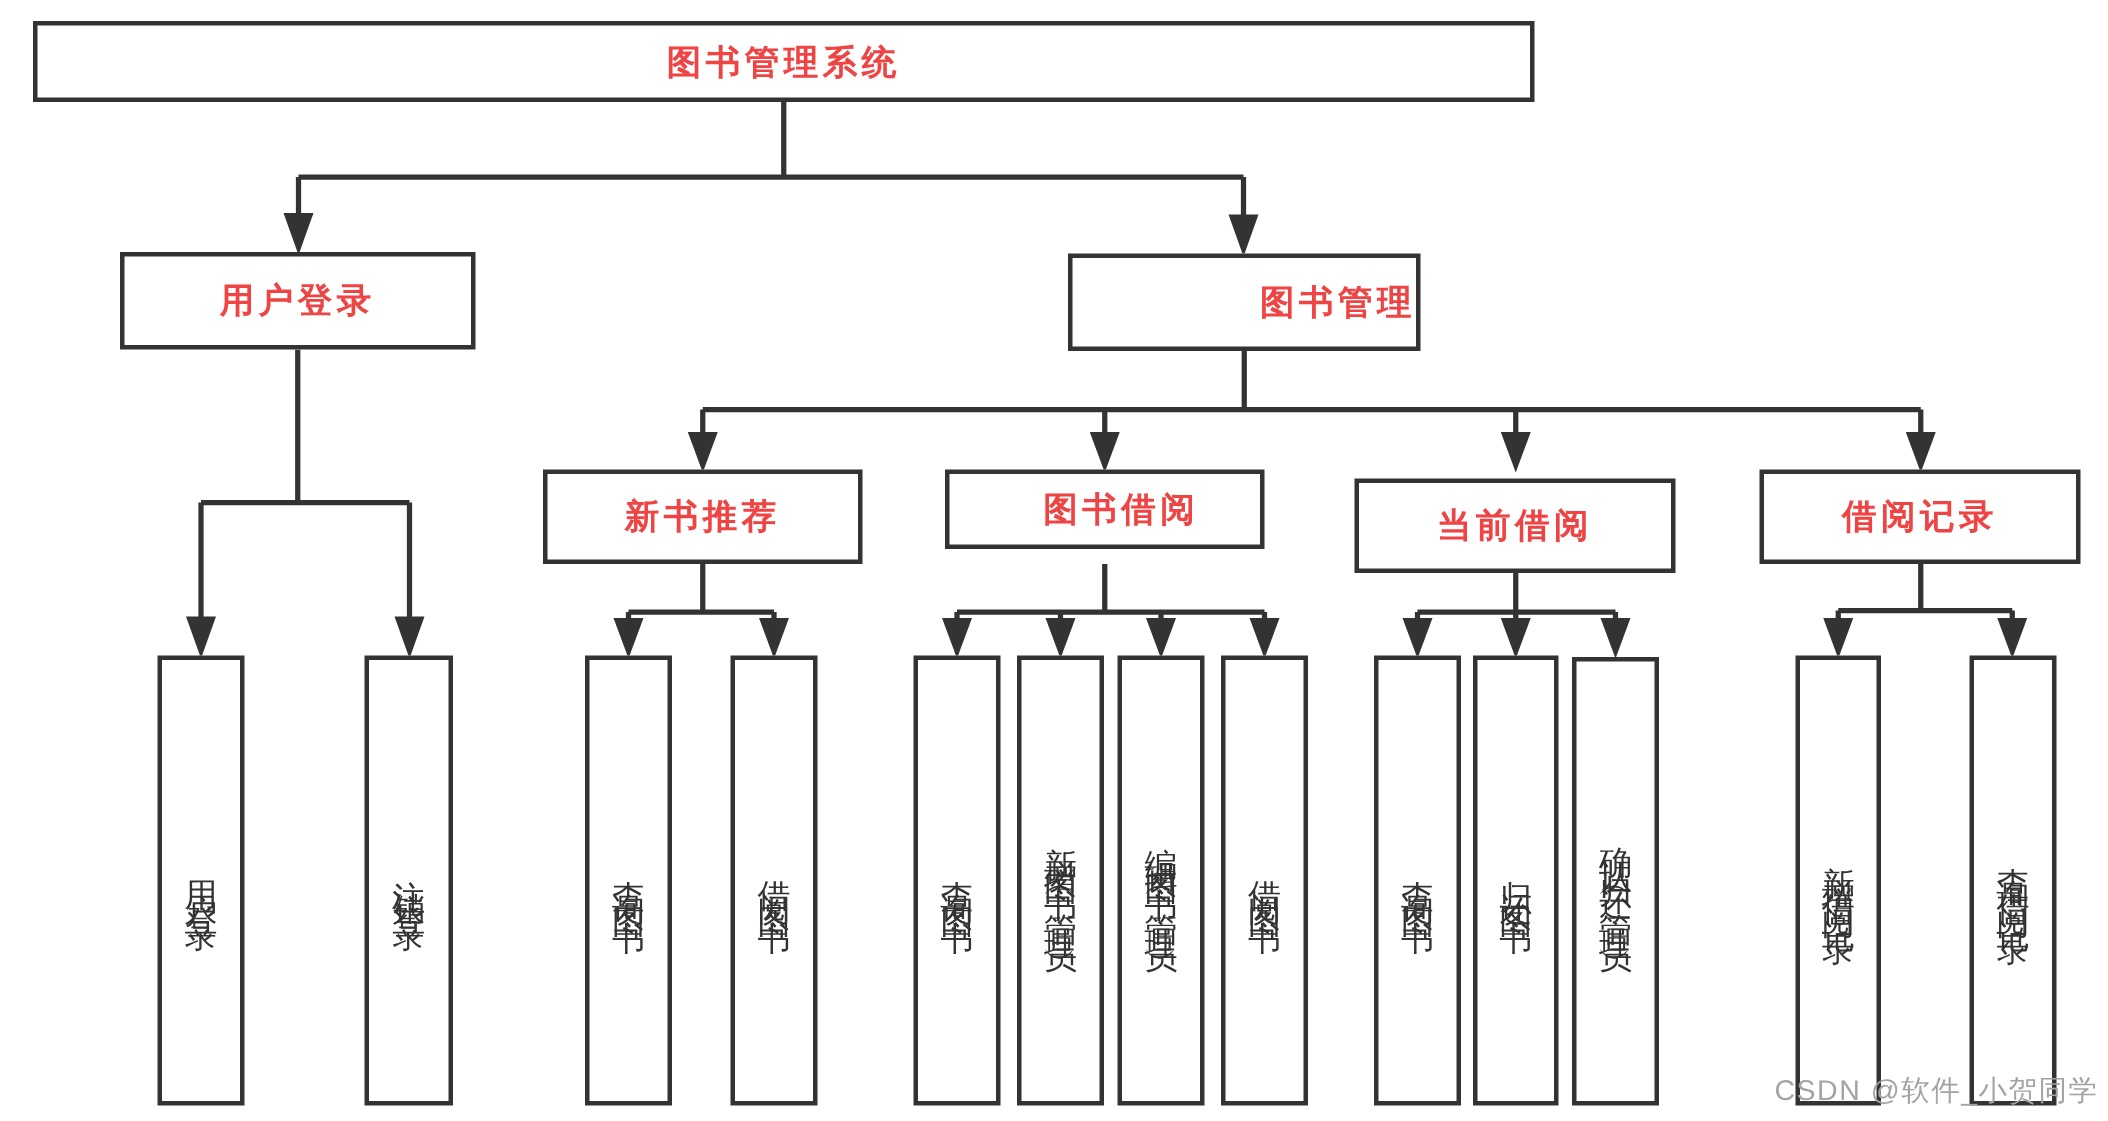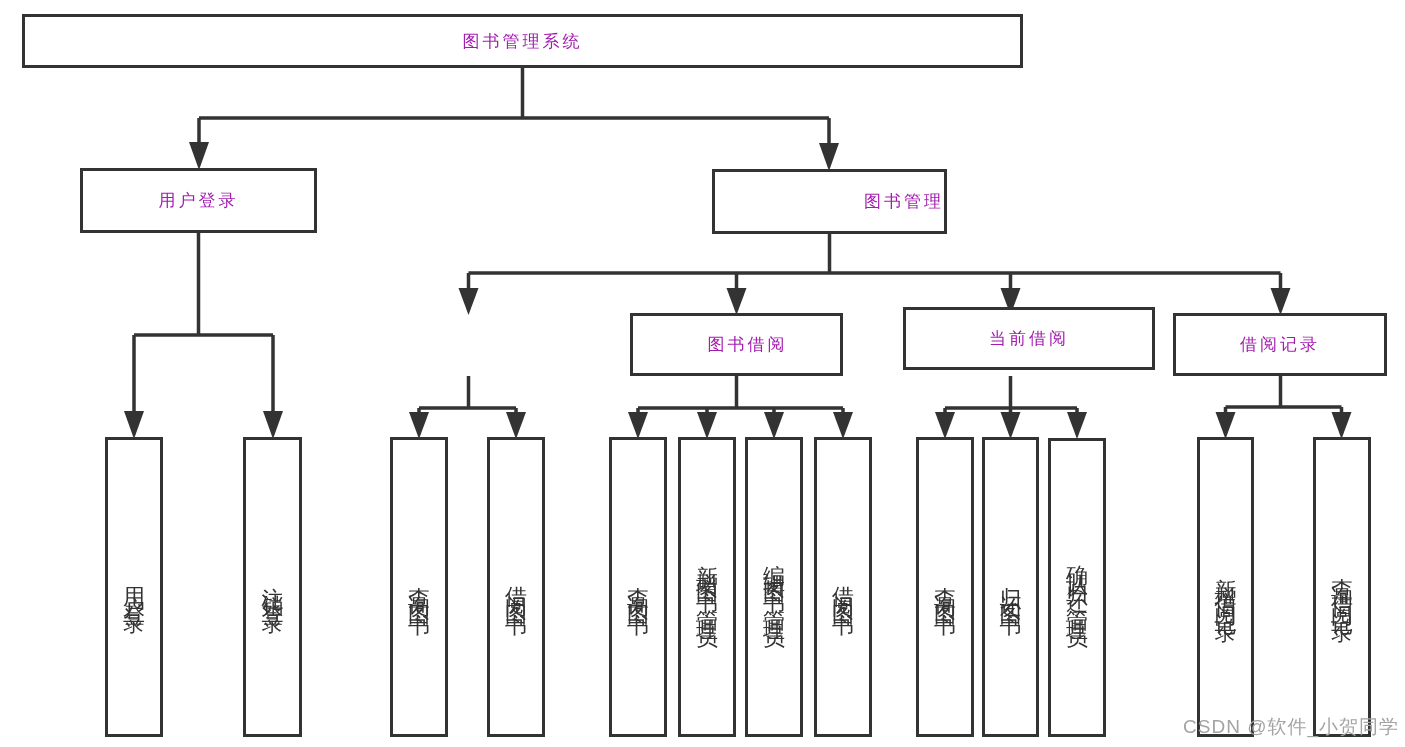--- a/index.html
+++ b/index.html
@@ -23,24 +23,25 @@
   }
   .node {
     position: absolute;
     background: #ffffff;
     border: 3px solid #333333;
     display: flex;
     align-items: center;
     justify-content: center;
   }
   .hbox .label {
-    font-size: 17px;
+    font-size: 23px;
     letter-spacing: 3px;
-    color: #a21caf;
+    color: #ef4444;
     white-space: nowrap;
+    font-weight: bold;
   }
   .vbox .label {
     writing-mode: vertical-rl;
     text-orientation: mixed;
     font-size: 22px;
     letter-spacing: 9px;
     line-height: 1;
     color: #333333;
     white-space: nowrap;
   }
@@ -111,24 +112,27 @@
     <span class="label">图书管理系统</span>
   </div>
 
   <div class="node hbox" style="left:80px; top:168px; width:237px; height:65px;">
     <span class="label">用户登录</span>
   </div>
   <div class="node hbox" style="left:712px; top:169px; width:235px; height:65px;justify-content:flex-end;">
     <span class="label">图书管理</span>
   </div>
 
-  <div class="node hbox" style="left:630px; top:313px; width:213px; height:63px;padding-left:22px;">
+  <div class="node hbox" style="left:362px; top:313px; width:213px; height:63px;">
+    <span class="label">新书推荐</span>
+  </div>
+  <div class="node hbox" style="left:630px; top:313px; width:213px; height:53px;padding-left:22px;">
     <span class="label">图书借阅</span>
   </div>
-  <div class="node hbox" style="left:903px; top:307px; width:252px; height:63px;">
+  <div class="node hbox" style="left:903px; top:319px; width:214px; height:63px;">
     <span class="label">当前借阅</span>
   </div>
   <div class="node hbox" style="left:1173px; top:313px; width:214px; height:63px;">
     <span class="label">借阅记录</span>
   </div>
 
   <div class="node vbox" style="left:105px; top:437px; width:58px; height:300px;">
     <span class="label">用户登录</span>
   </div>
   <div class="node vbox" style="left:243px; top:437px; width:59px; height:300px;">

